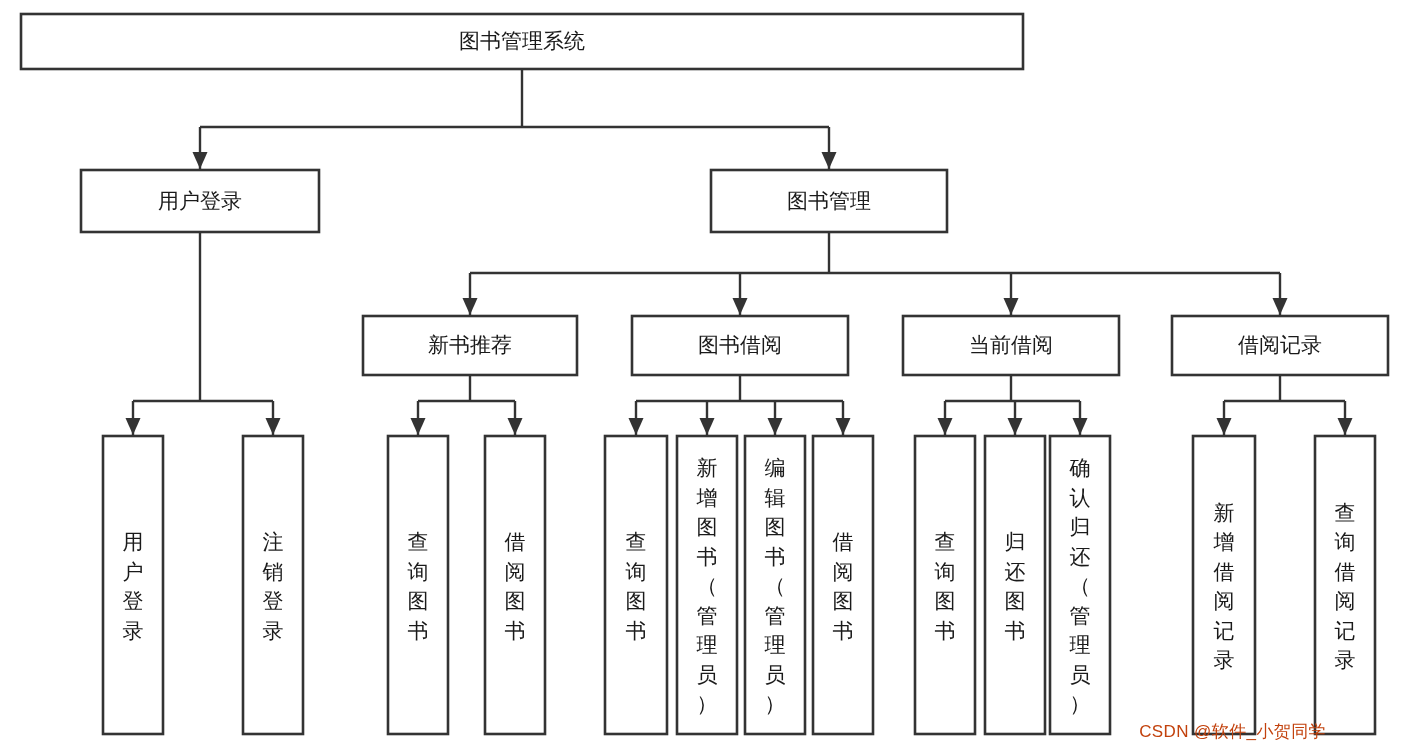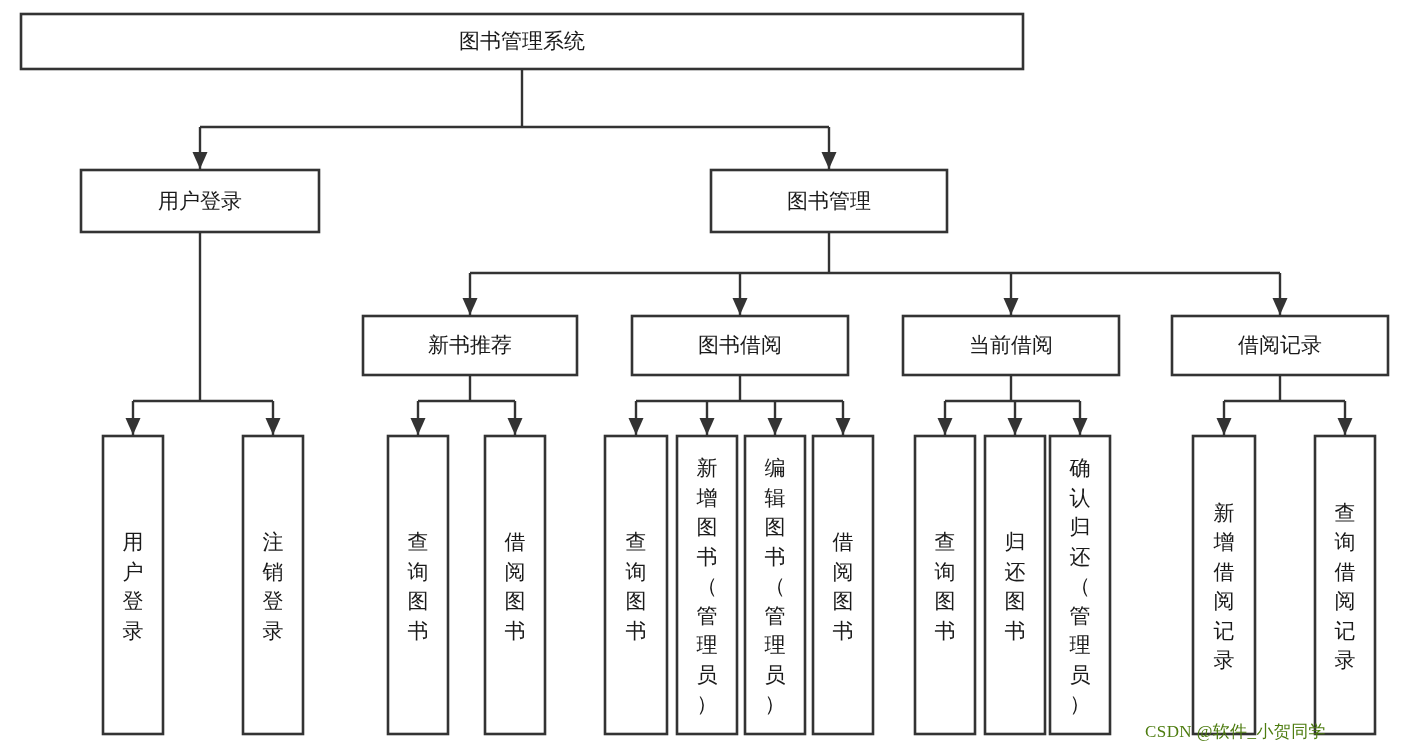--- a/index.html
+++ b/index.html
@@ -52,23 +52,23 @@
   .node-label-v {
     font-family: "Liberation Sans", "DejaVu Sans", sans-serif;
     font-size: 21px;
     fill: #1a1a1a;
     text-anchor: middle;
   }
   .watermark {
     position: absolute;
     right: 8px;
     bottom: 4px;
-    font-family: Liberation Serif, serif;
+    font-family: Liberation Sans, sans-serif;
     font-size: 17px;
-    color: #4d7c0f;
+    color: #c2410c;
     white-space: nowrap;
     letter-spacing: 0.4px;
     pointer-events: none;
   }
 </style>
 </head>
 <body>
 
 <div id="diagram-root">
   <svg id="flow" viewBox="0 0 1405 747" xmlns="http://www.w3.org/2000/svg">

